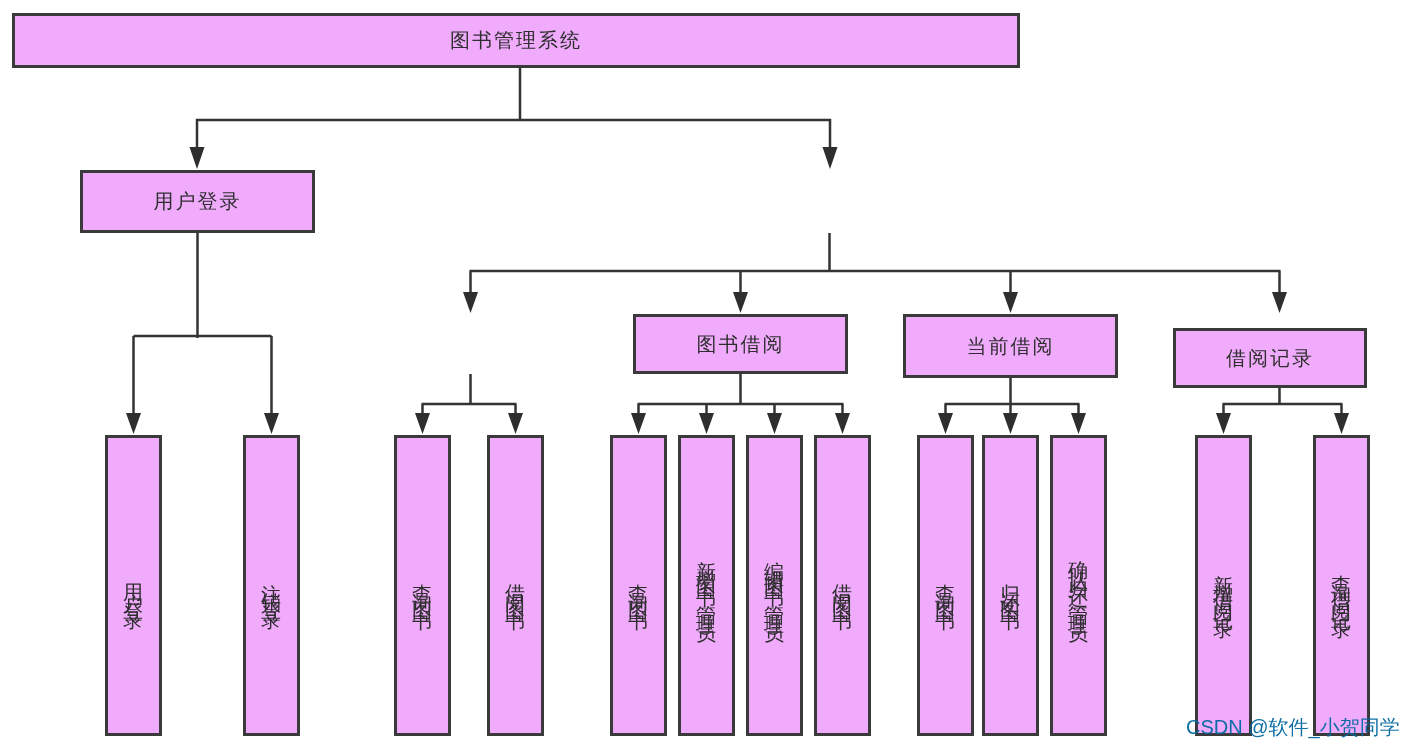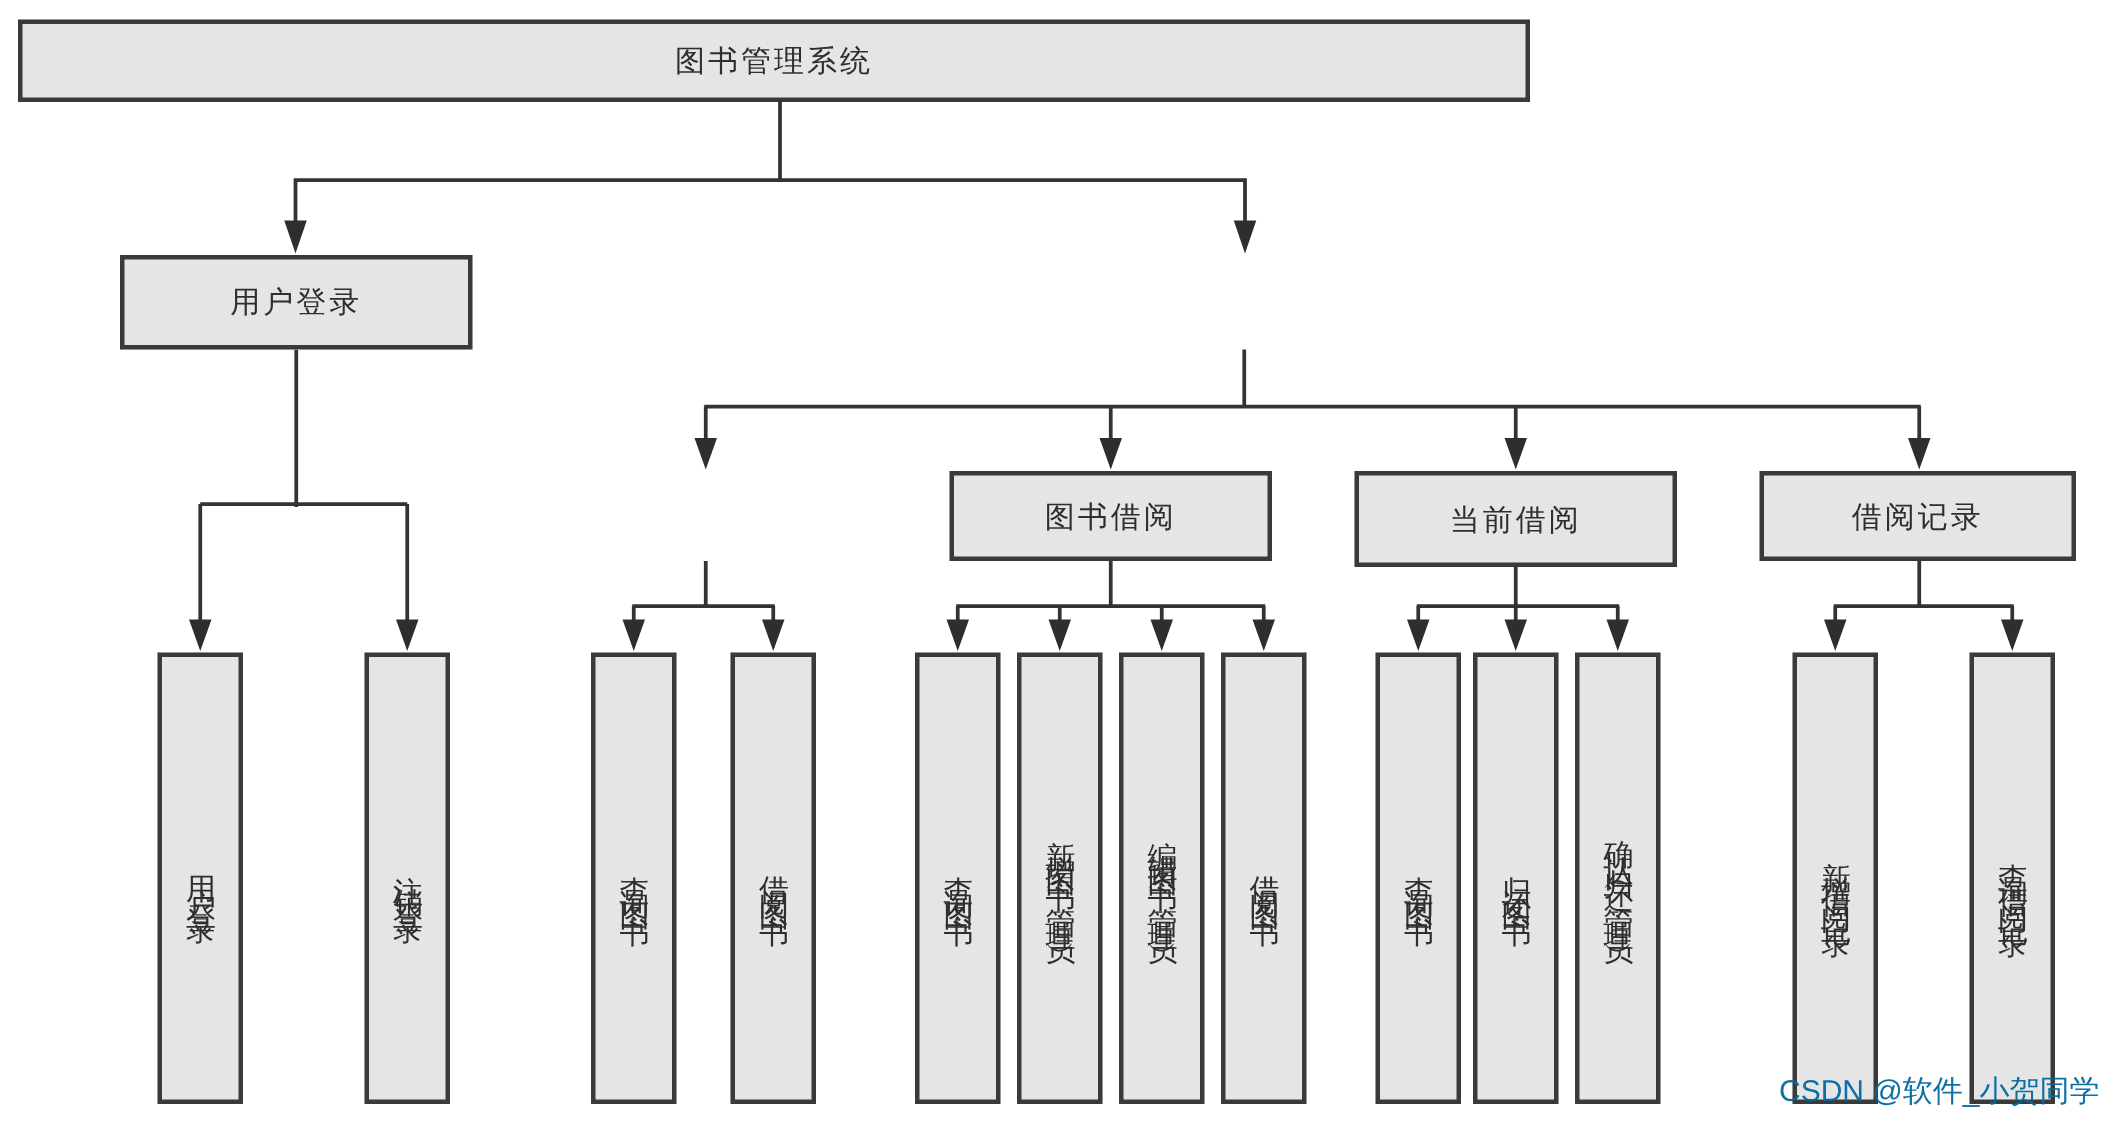--- a/index.html
+++ b/index.html
@@ -16,21 +16,21 @@
     left: 0; top: 0;
     width: 1405px; height: 747px;
     pointer-events: none;
   }
   .connectors .ln { stroke: #333333; stroke-width: 2.5; fill: none; }
   .connectors .head { fill: #2e2e2e; stroke: none; }
   .box {
     position: absolute;
     box-sizing: border-box;
     border: 3px solid #3a3a3a;
-    background: #e5e5e5;
+    background: #f0abfc;
     display: flex;
     align-items: center;
     justify-content: center;
     color: #2e2e2e;
   }
   .hlabel {
     font-size: 20px;
     letter-spacing: 2px;
     white-space: nowrap;
   }
@@ -81,21 +81,21 @@
   <div class="box" style="left:80px;top:170px;width:235px;height:63px">
     <span class="hlabel">用户登录</span>
   </div>
 
   <div class="box" style="left:633px;top:314px;width:215px;height:60px">
     <span class="hlabel">图书借阅</span>
   </div>
   <div class="box" style="left:903px;top:314px;width:215px;height:64px">
     <span class="hlabel">当前借阅</span>
   </div>
-  <div class="box" style="left:1173px;top:314px;width:211px;height:60px">
+  <div class="box" style="left:1173px;top:328px;width:194px;height:60px">
     <span class="hlabel">借阅记录</span>
   </div>
 
   <div class="box" style="left:105px;top:435px;width:57px;height:301px">
     <span class="vtext">用户登录</span>
   </div>
   <div class="box" style="left:243px;top:435px;width:57px;height:301px">
     <span class="vtext">注销登录</span>
   </div>
 

